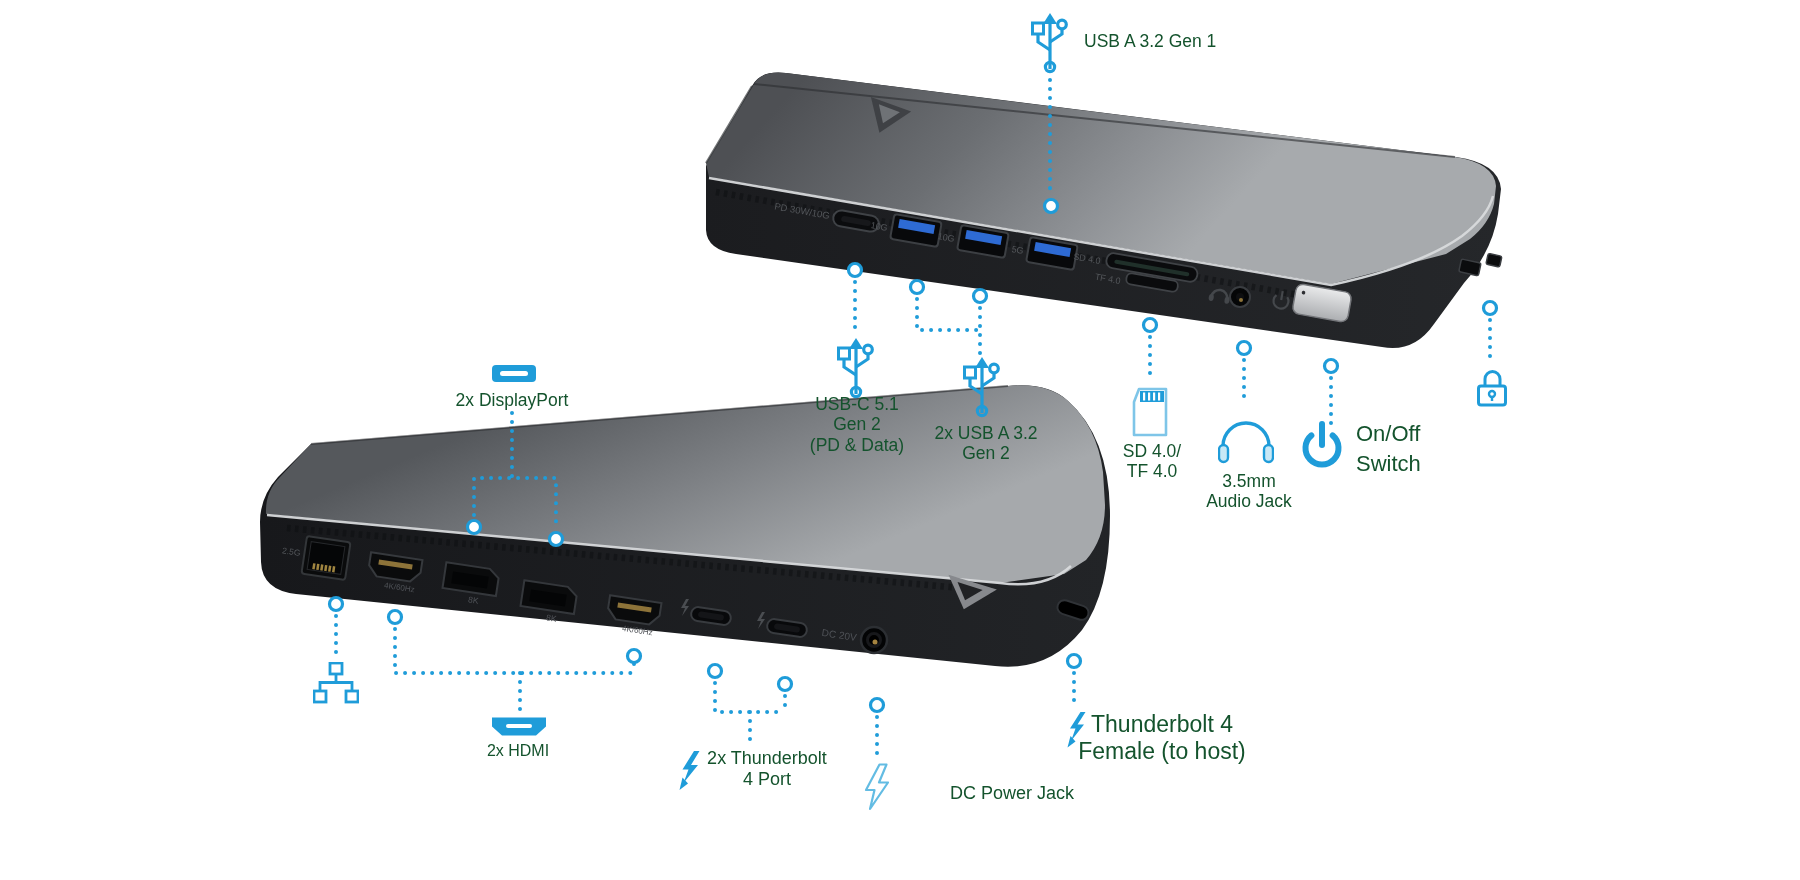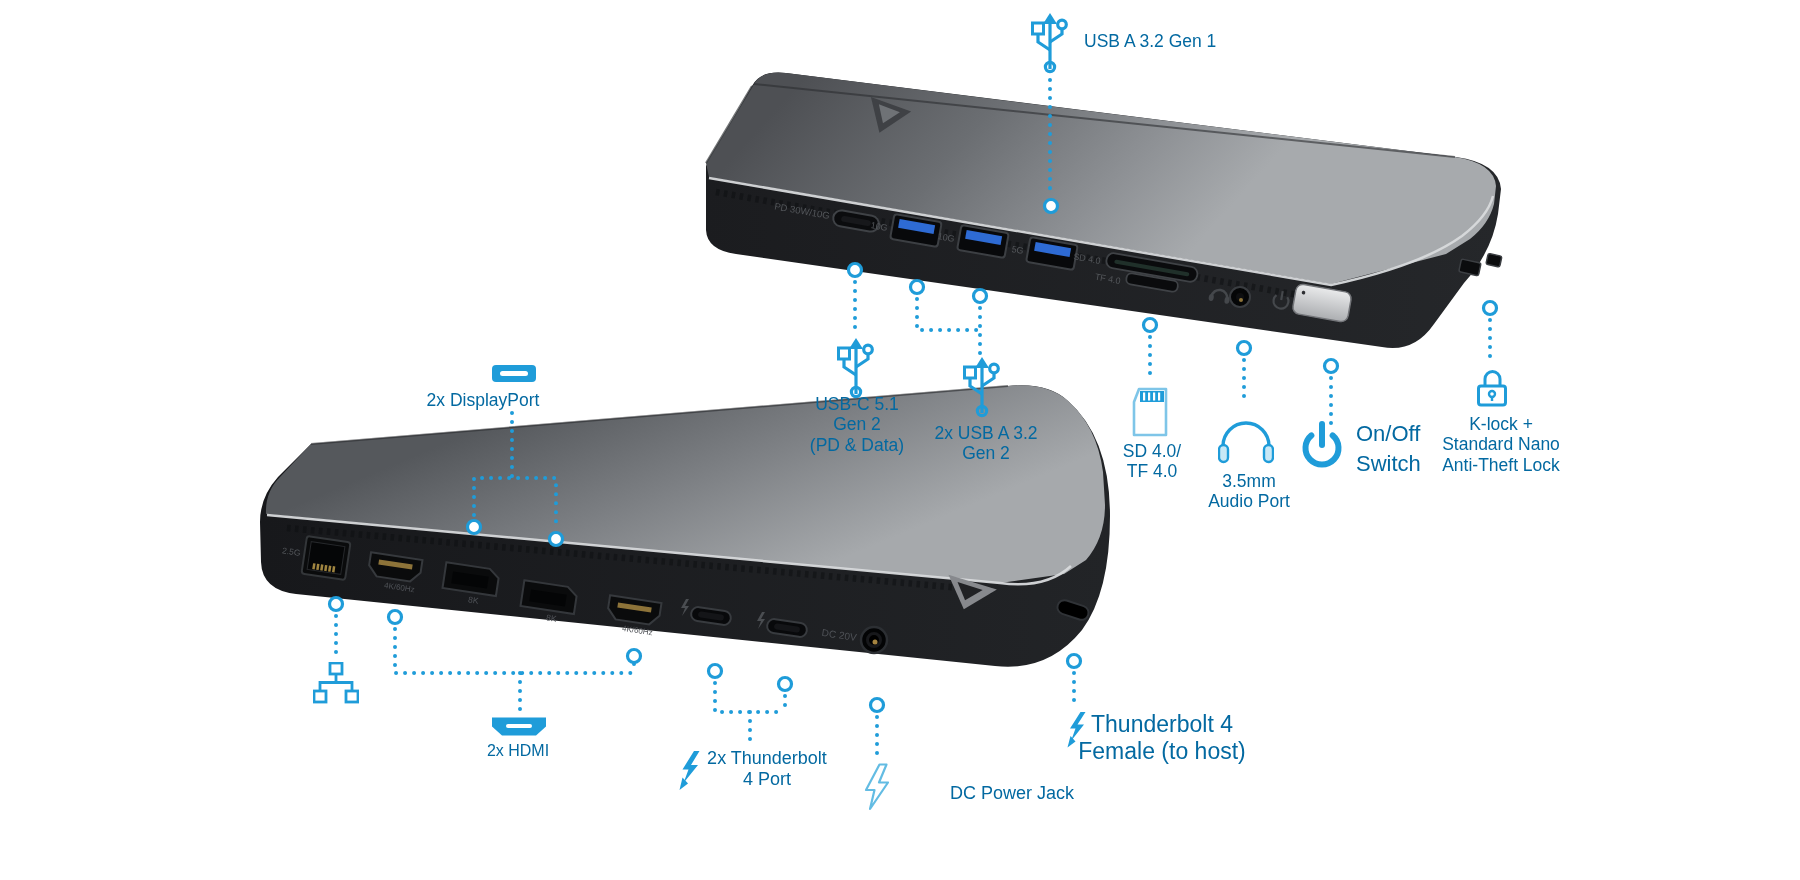--- a/index.html
+++ b/index.html
@@ -1,19 +1,19 @@
 <!DOCTYPE html>
 <html><head>
 <meta charset="utf-8">
 <style>
   html,body{margin:0;padding:0;background:#fff;}
   #scene{position:relative;width:1800px;height:880px;background:#fff;overflow:hidden;
          font-family:"Liberation Sans",sans-serif;}
   #art{position:absolute;left:0;top:0;}
-  .txt{position:absolute;color:#0369a1;font:17.5px/1.16 "Liberation Sans",sans-serif;white-space:nowrap;}
+  .txt{position:absolute;color:#14532d;font:17.5px/1.16 "Liberation Sans",sans-serif;white-space:nowrap;}
   .ctr{transform:translateX(-50%);text-align:center;}
   .icon{position:absolute;}
   svg text{font-family:"Liberation Sans",sans-serif;}
 </style>
 </head>
 <body>
 
 <div id="scene">
 
 <svg id="art" width="1800" height="880" viewBox="0 0 1800 880">
@@ -310,35 +310,30 @@
   <div>Gen 2</div>
 </div>
 
 <div class="txt ctr" style="left:1152px;top:441px">
   <div>SD 4.0/</div>
   <div>TF 4.0</div>
 </div>
 
 <div class="txt ctr" style="left:1249px;top:471px">
   <div>3.5mm</div>
-  <div>Audio Port</div>
+  <div>Audio Jack</div>
 </div>
 
 <div class="txt" style="left:1356px;top:419px;font-size:22px;line-height:1.35">
   <div>On/Off</div>
   <div>Switch</div>
 </div>
 
-<div class="txt ctr" style="left:1501px;top:414px">
-  <div>K-lock +</div>
-  <div>Standard Nano</div>
-  <div>Anti-Theft Lock</div>
-</div>
-
-<div class="txt ctr" style="left:483px;top:390px">2x DisplayPort</div>
+
+<div class="txt ctr" style="left:512px;top:390px">2x DisplayPort</div>
 
 
 <div class="txt ctr" style="left:518px;top:742px;font-size:16px">2x HDMI</div>
 
 <div class="txt ctr" style="left:767px;top:748px;font-size:18px">
   <div>2x Thunderbolt</div>
   <div>4 Port</div>
 </div>
 
 <div class="txt" style="left:950px;top:783px;font-size:18px">DC Power Jack</div>

